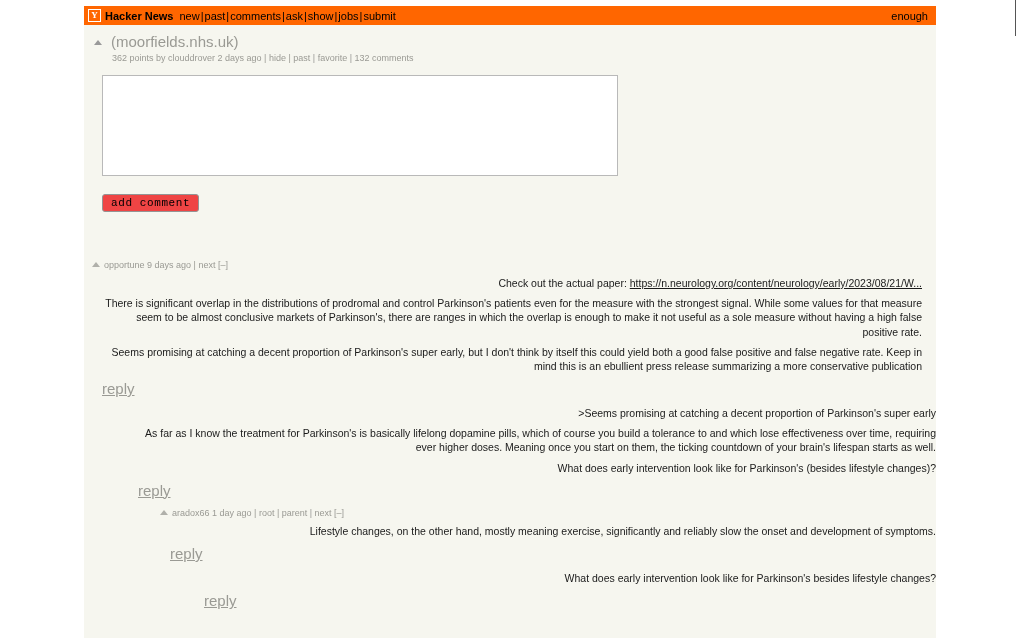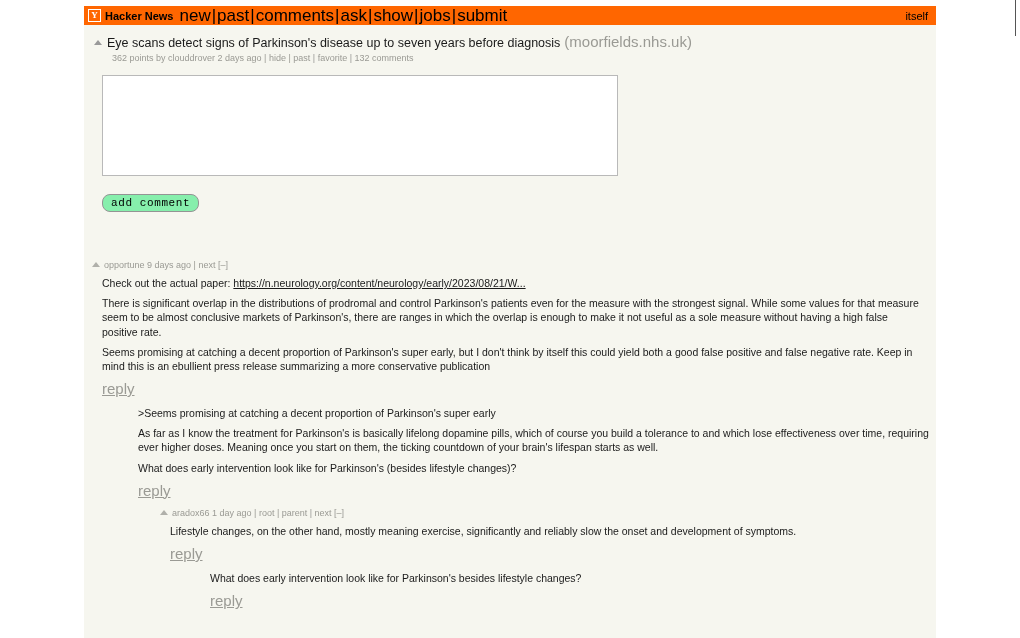--- a/index.html
+++ b/index.html
@@ -52,21 +52,21 @@
     margin-right: 4px;
     font-family: "Liberation Serif", serif;
   }
   .hn-title {
     font-weight: bold;
     font-size: 11px;
     color: #000000;
     margin-right: 6px;
   }
   .hn-links {
-    font-size: 17px;
+    font-size: 11px;
     color: #000000;
     flex: 1;
   }
   .hn-links span.sep { padding: 0 1px; }
   .hn-links a {
     color: #000000;
     text-decoration: none;
   }
   .hn-login {
     font-size: 11px;
@@ -120,23 +120,23 @@
     font-family: "Liberation Mono", monospace;
     font-size: 11px;
     padding: 3px;
     display: block;
   }
   .add-comment-btn {
     margin-top: 18px;
     font-family: "Liberation Mono", monospace;
     font-size: 11px;
     padding: 2px 8px;
-    background: #86efac;
+    background: #ef4444;
     border: 1px solid #949494;
-    border-radius: 8px;
+    border-radius: 3px;
     color: #000000;
     letter-spacing: 0.6px;
   }
   
   .comments {
     margin-top: 48px;
     padding-bottom: 20px;
   }
   .comment { margin-bottom: 9px; }
   .comment-head {
@@ -150,40 +150,40 @@
     top: -1px;
     margin-right: 4px;
   }
   .comment-user { color: #9a9a94; }
   .comment-body {
     font-size: 10.5px;
     color: #1a1a1a;
     line-height: 1.35;
     max-width: 820px;
   }
-  .comment-body p { margin: 6px 0 0 0; }
+  .comment-body p { margin: 6px 0 0 0; text-align: right; }
   .comment-body a {
     color: #1a1a1a;
     text-decoration: underline;
   }
   .reply-link {
     display: block;
     font-size: 15px;
     color: #9a9a94;
     text-decoration: underline;
     margin-top: 7px;
   }
   .ind-0 { margin-left: 8px; }
   .ind-0 .comment-body, .ind-0 .reply-link { margin-left: 10px; }
   .ind-1 { margin-left: 44px; }
   .ind-1 .comment-body, .ind-1 .reply-link { margin-left: 10px; }
   .ind-2 { margin-left: 76px; }
   .ind-2 .comment-body, .ind-2 .reply-link { margin-left: 10px; }
   .ind-3 { margin-left: 108px; }
-  .ind-3 .comment-body, .ind-3 .reply-link { margin-left: 18px; }
+  .ind-3 .comment-body, .ind-3 .reply-link { margin-left: 12px; }
   
   #right-strip {
     position: absolute;
     right: 0;
     top: 0;
     width: 8px;
     height: 638px;
     background: #ffffff;
   }
   #right-line {
@@ -201,27 +201,26 @@
 <div id="page">
 
   <div id="content-frame">
 
     <div class="hn-bar">
       <div class="hn-logo">Y</div>
       <div class="hn-title">Hacker News</div>
       <div class="hn-links">
         <a href="#">new</a><span class="sep">|</span><a href="#">past</a><span class="sep">|</span><a href="#">comments</a><span class="sep">|</span><a href="#">ask</a><span class="sep">|</span><a href="#">show</a><span class="sep">|</span><a href="#">jobs</a><span class="sep">|</span><a href="#">submit</a>
       </div>
-      <div class="hn-login">itself</div>
+      <div class="hn-login">enough</div>
     </div>
 
     <div class="story">
       <div class="story-line">
         <span class="triangle"></span>
-        <span class="story-title">Eye scans detect signs of Parkinson's disease up to seven years before diagnosis</span>
         <span class="story-domain">(moorfields.nhs.uk)</span>
       </div>
       <div class="story-sub">362 points by clouddrover 2 days ago | hide | past | favorite | 132 comments</div>
     </div>
 
     <div class="comment-form">
       <textarea class="comment-textarea" placeholder="" style=""></textarea>
       <button class="add-comment-btn">add comment</button>
     </div>
 

